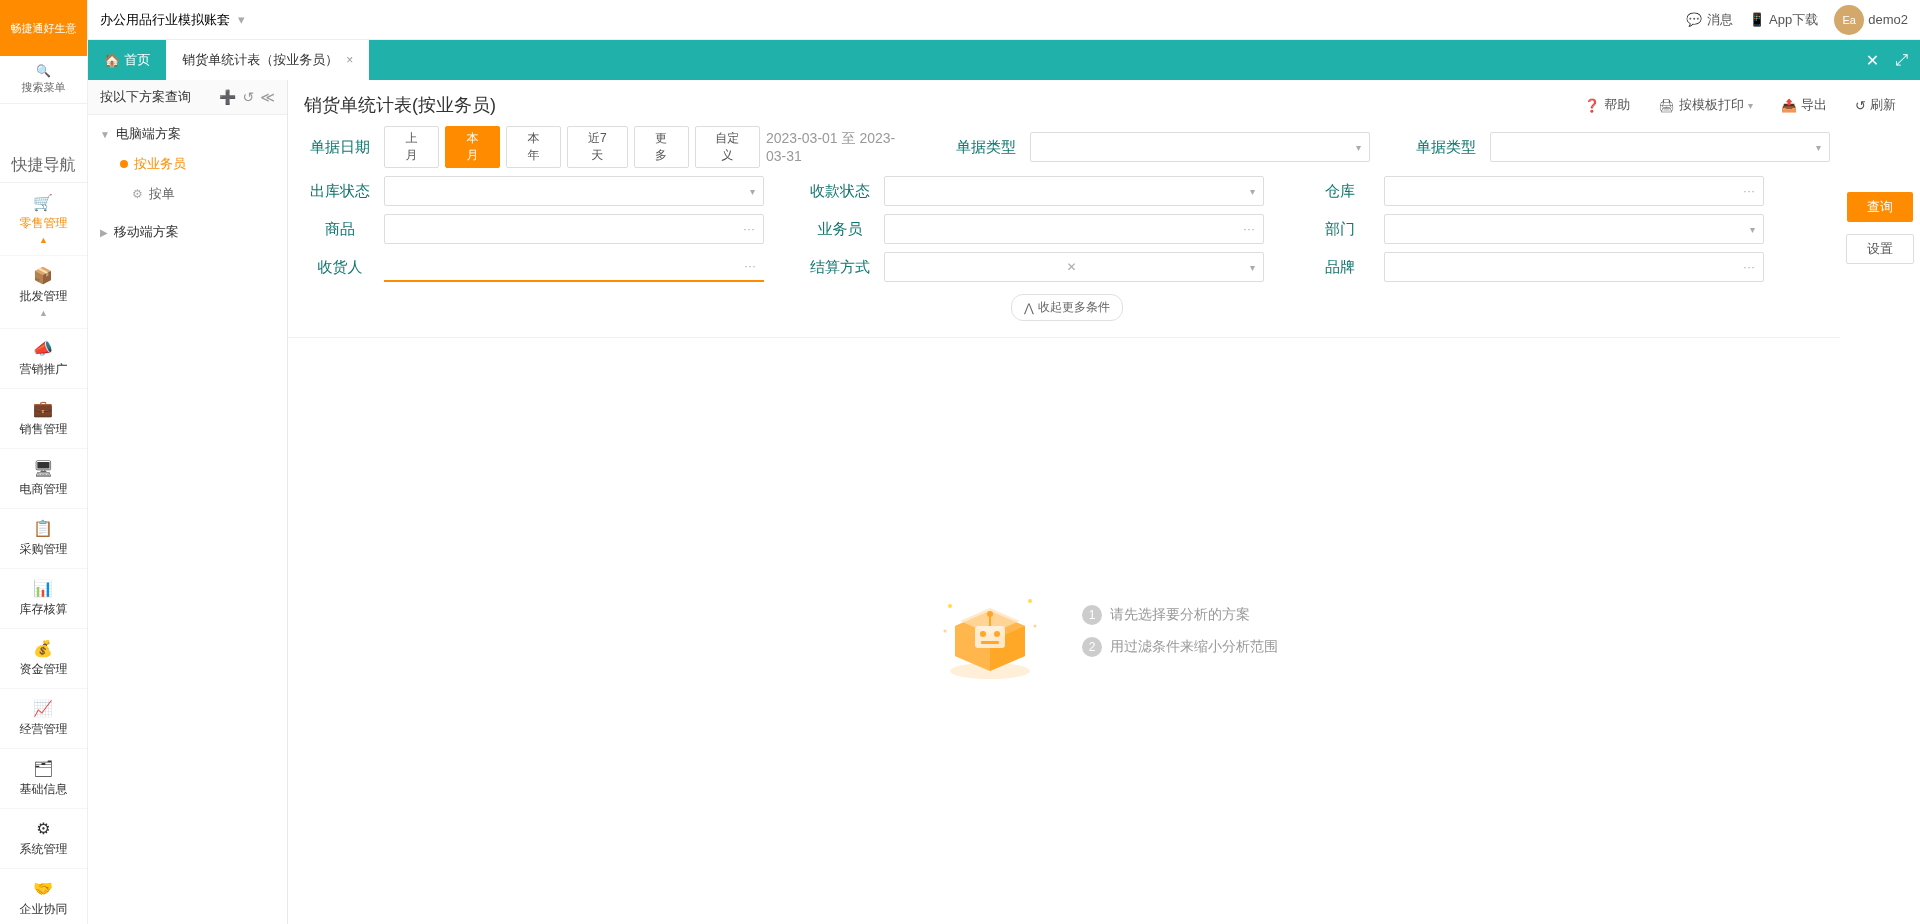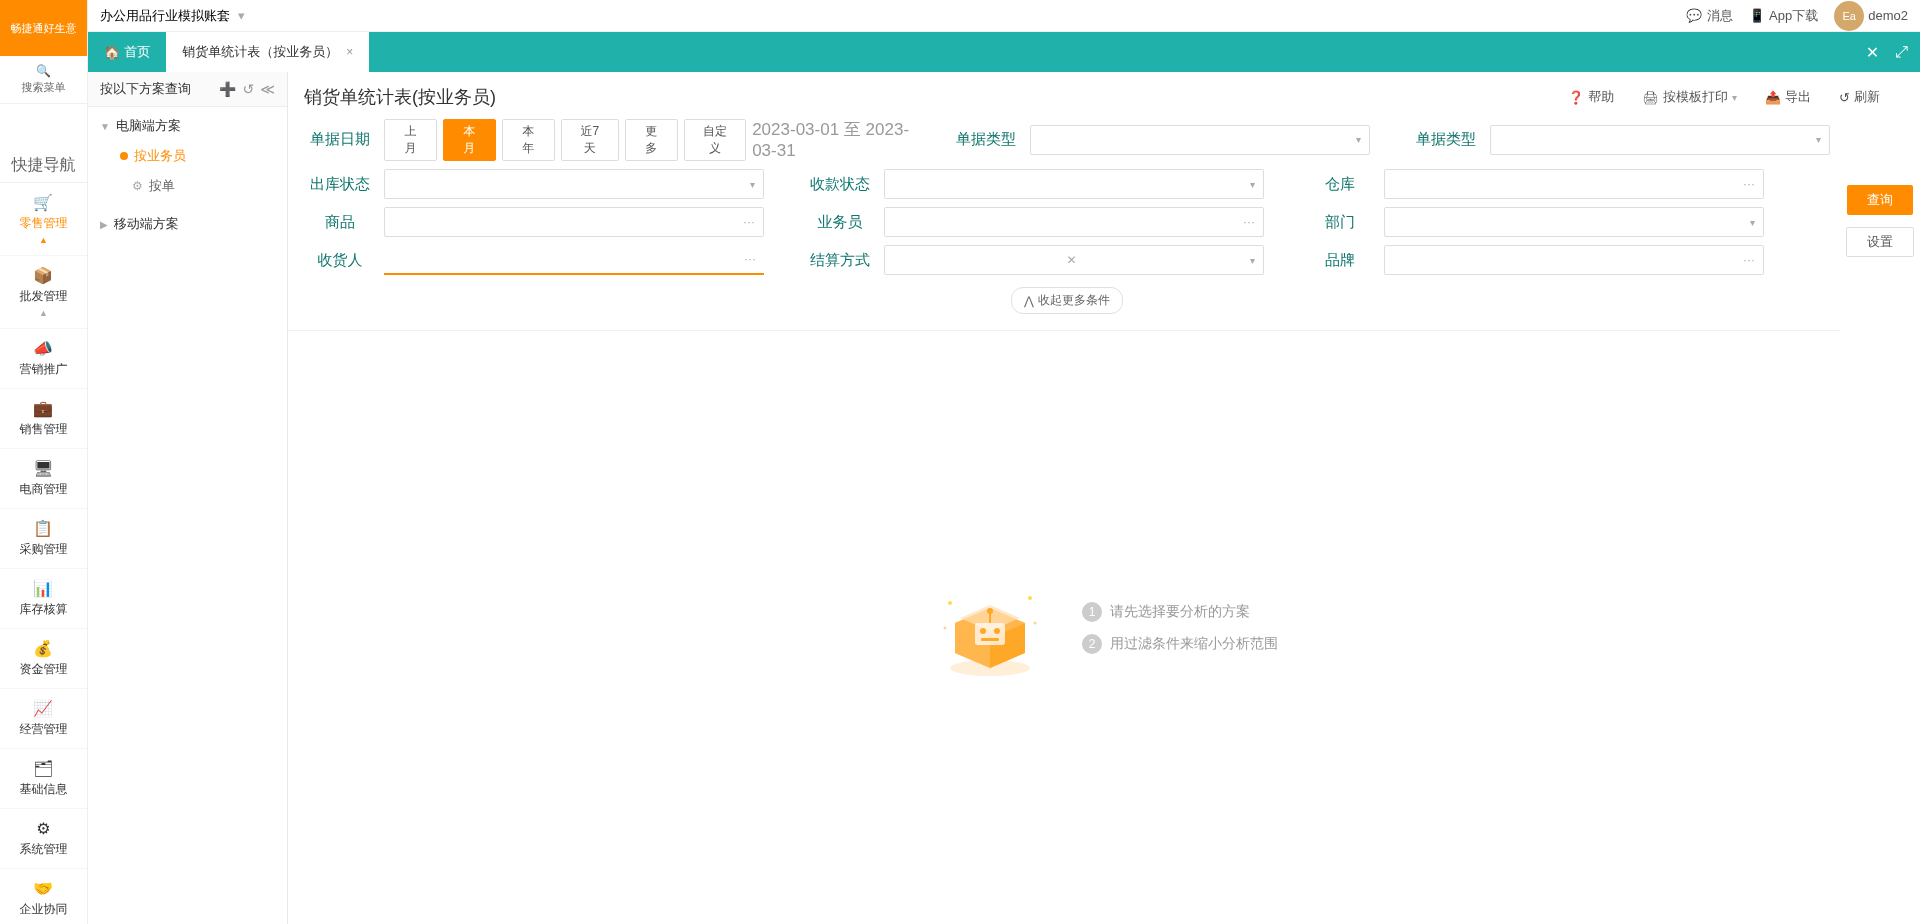--- a/index.html
+++ b/index.html
@@ -69,21 +69,21 @@
     
     .main {
       flex: 1;
       display: flex;
       flex-direction: column;
       overflow: hidden;
     }
 
     
     .topbar {
-      height: 32px;
+      height: 40px;
       background: #fff;
       border-bottom: 1px solid #eee;
       display: flex;
       align-items: center;
       padding: 0 12px;
       justify-content: space-between;
     }
     .topbar-left {
       display: flex;
       align-items: center;
@@ -233,21 +233,21 @@
     .right-main {
       flex: 1;
       display: flex;
       flex-direction: column;
       overflow: hidden;
       background: #fff;
     }
 
     
     .page-header {
-      padding: 12px 32px 0 16px;
+      padding: 12px 16px 0 16px;
       display: flex;
       align-items: center;
       justify-content: space-between;
       background: #fff;
     }
     .page-title {
       font-size: 18px;
       font-weight: 500;
       color: #333;
     }
@@ -323,21 +323,21 @@
       cursor: pointer;
       font-size: 12px;
       color: #555;
     }
     .date-btn.active {
       background: #ff8c00;
       color: #fff;
       border-color: #ff8c00;
     }
     .date-range-text {
-      font-size: 17px;
+      font-size: 14px;
       color: #999;
     }
     .caret-down {
       color: #aaa;
       font-size: 10px;
     }
     .dots-icon {
       color: #aaa;
       font-size: 12px;
     }

